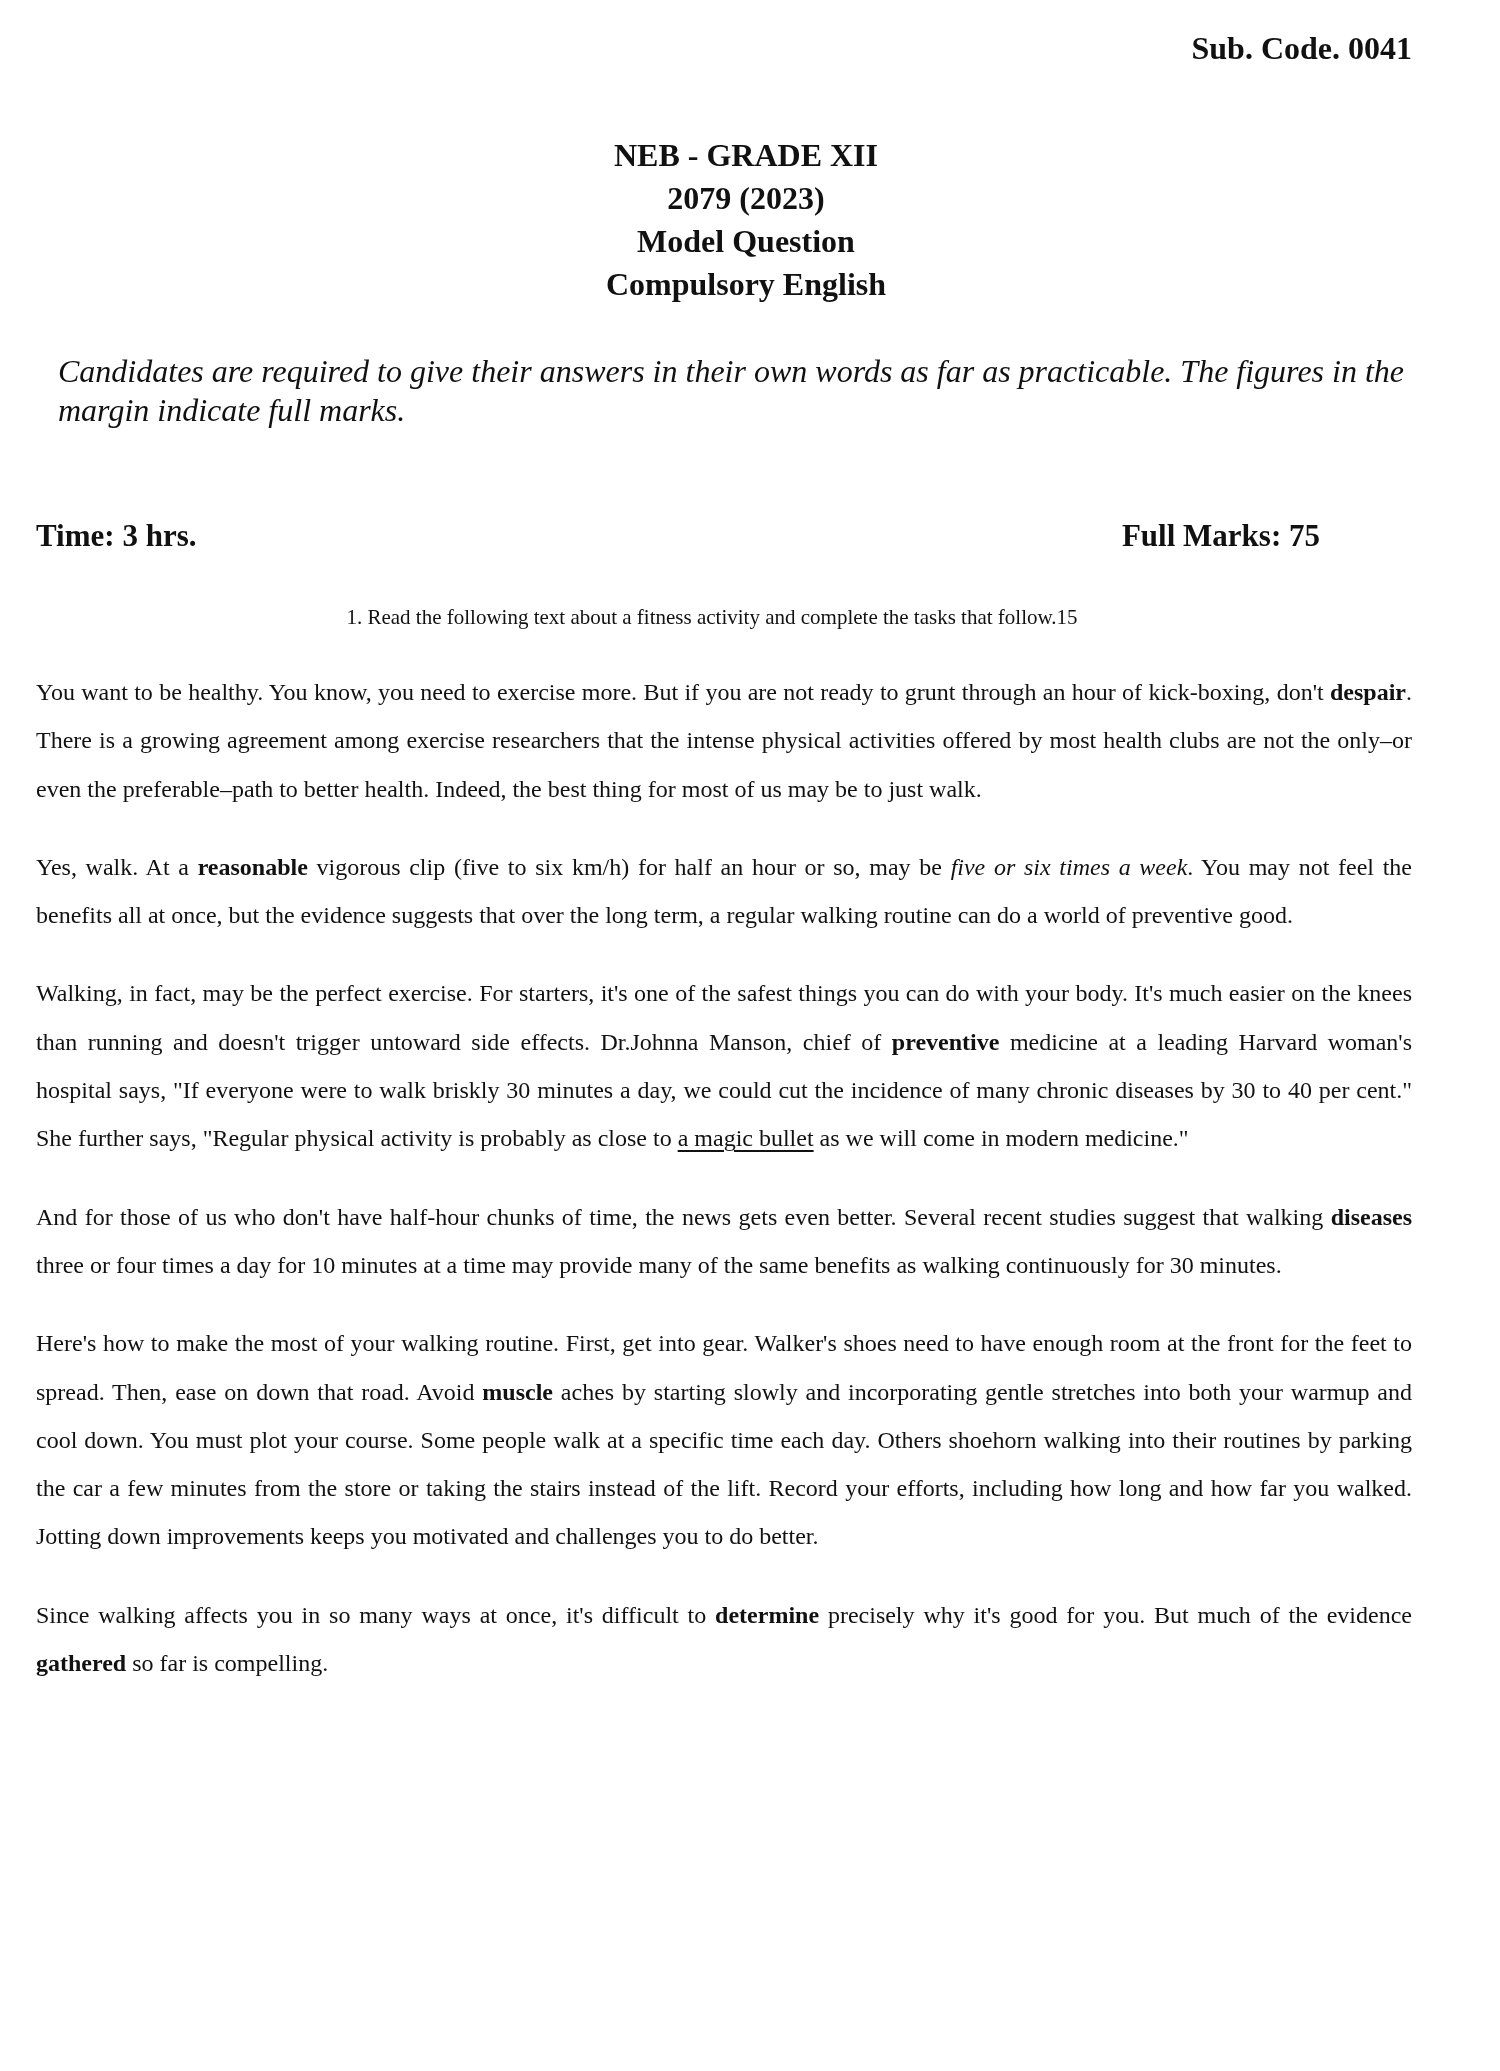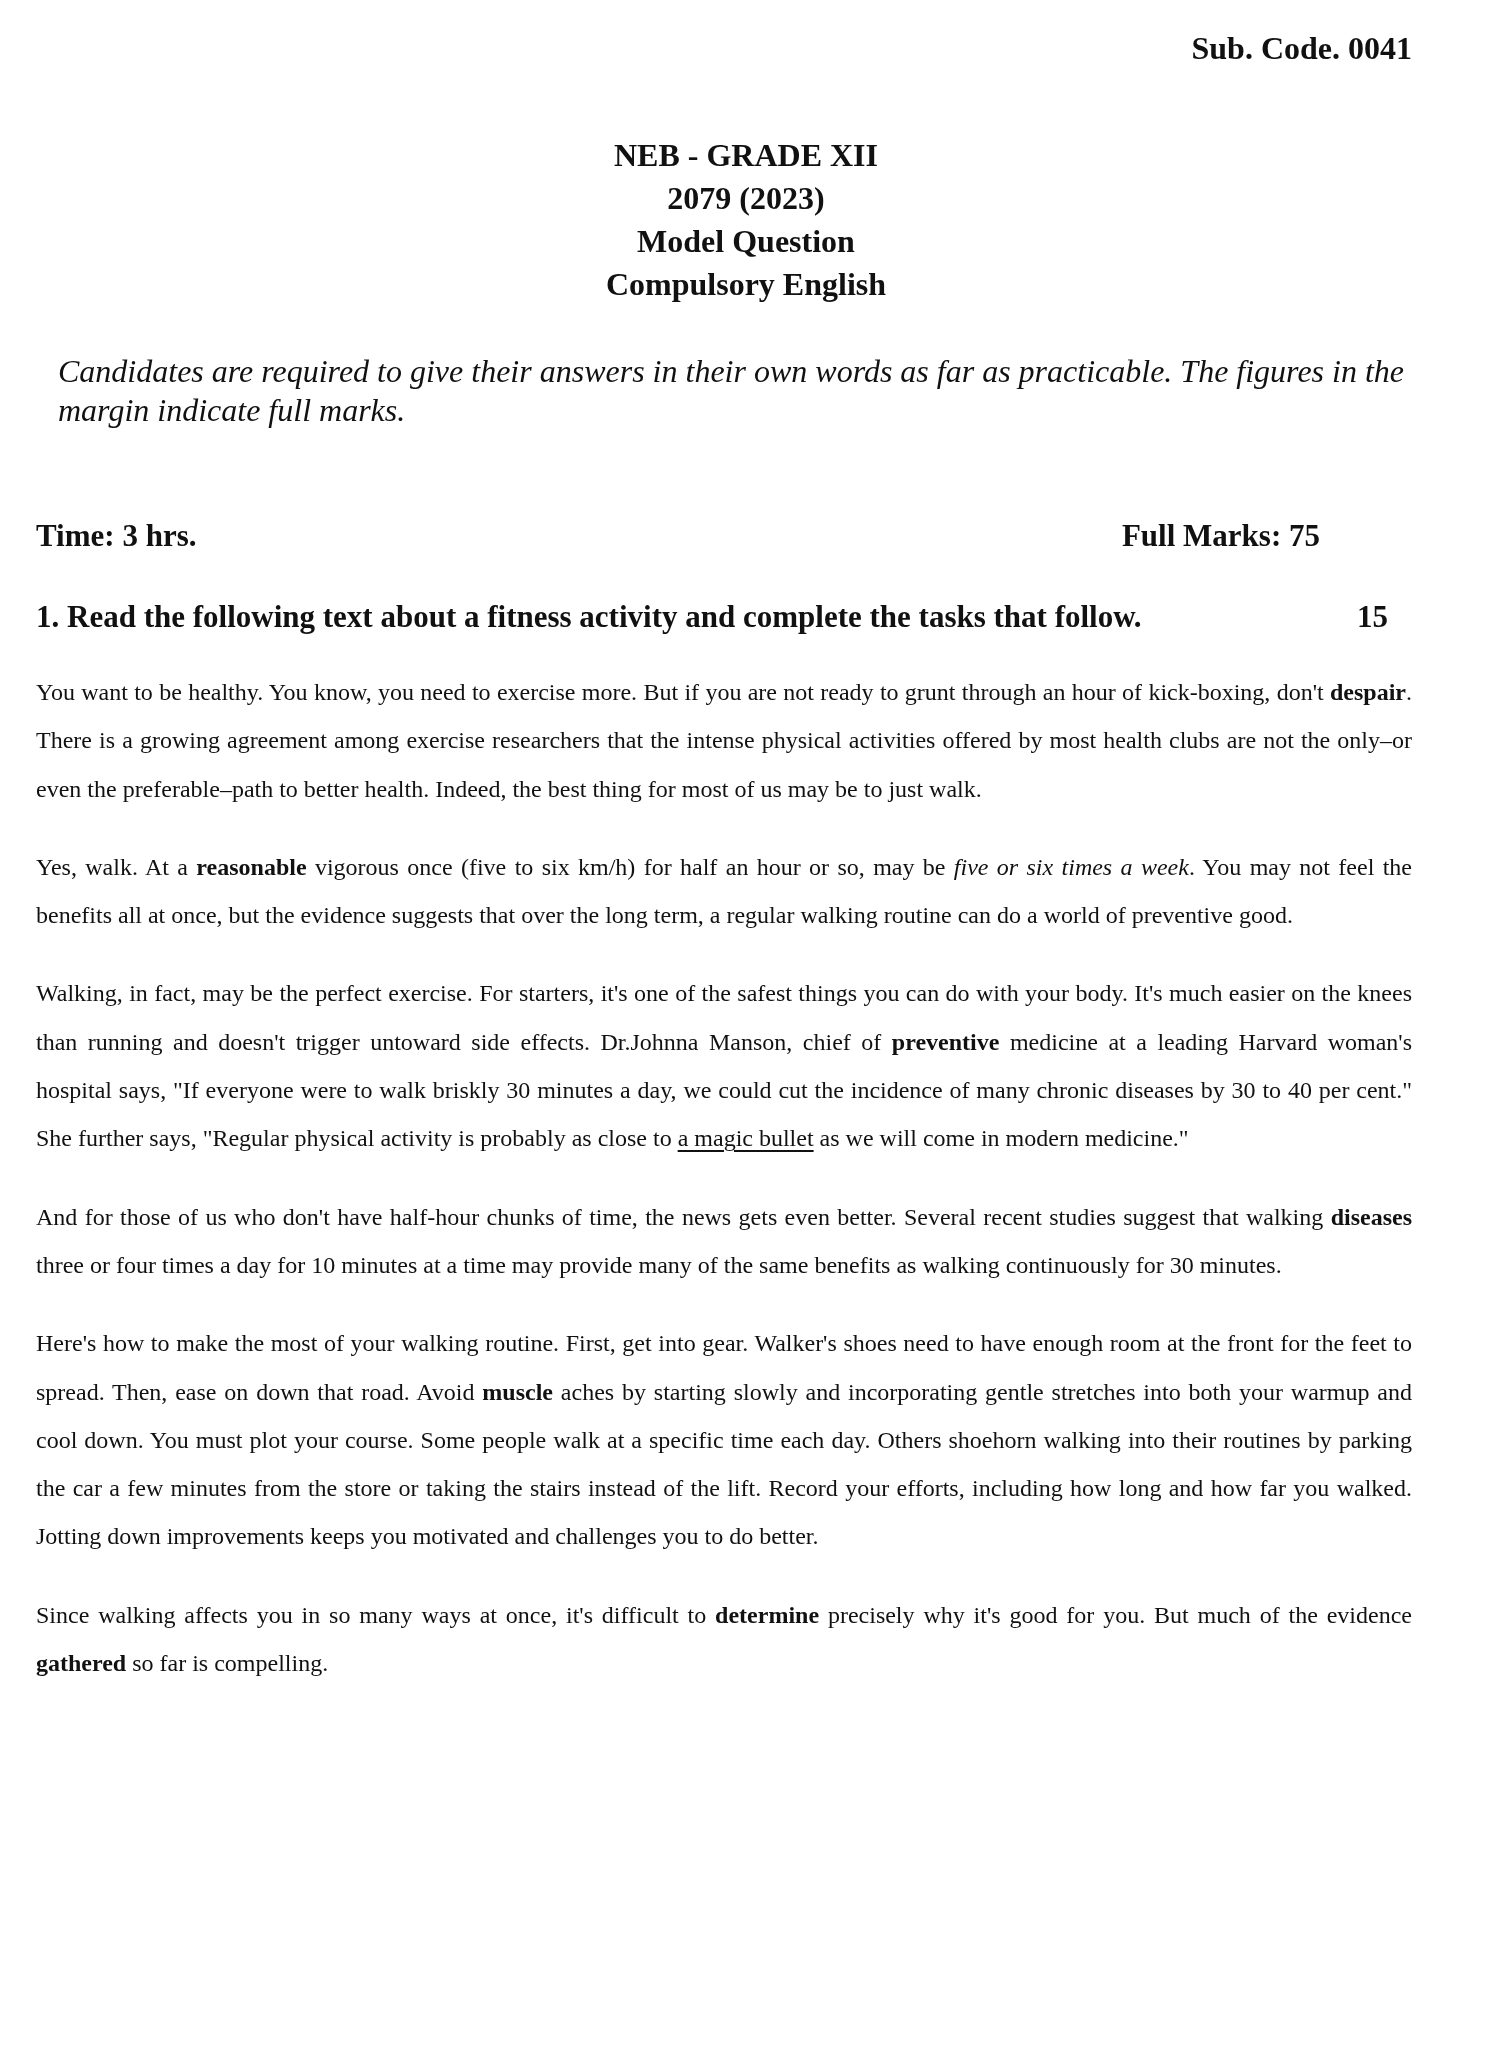--- a/index.html
+++ b/index.html
@@ -60,23 +60,23 @@
       font-weight: bold;
       font-size: 31px;
       line-height: 40px;
     }
     .question {
       position: absolute;
       top: 581px;
       left: 36px;
       width: 1352px;
       display: flex;
-      justify-content: space-between;
-      font-weight: bold;
-      font-size: 31px;
+      justify-content: center;
+      font-weight: normal;
+      font-size: 21px;
       line-height: 40px;
     }
     .passage {
       position: absolute;
       top: 652px;
       left: 36px;
       width: 1376px;
       font-size: 24px;
       line-height: 48.3px;
     }
@@ -109,20 +109,20 @@
     <span>Full Marks: 75</span>
   </div>
 
   <div class="question">
     <span>1. Read the following text about a fitness activity and complete the tasks that follow.</span>
     <span>15</span>
   </div>
 
   <div class="passage">
     <p class="para"><span>You want to be healthy. You know, you need to exercise more. But if you are not ready to grunt through an hour of kick-boxing, don't </span><span class="seg-bold">despair</span><span>. There is a growing agreement among exercise researchers that the intense physical activities offered by most health clubs are not the only–or even the preferable–path to better health. Indeed, the best thing for most of us may be to just walk.</span></p>
-    <p class="para"><span>Yes, walk. At a </span><span class="seg-bold">reasonable</span><span> vigorous once (five to six km/h) for half an hour or so, may be </span><span class="seg-italic">five or six times a week</span><span>. You may not feel the benefits all at once, but the evidence suggests that over the long term, a regular walking routine can do a world of preventive good.</span></p>
+    <p class="para"><span>Yes, walk. At a </span><span class="seg-bold">reasonable</span><span> vigorous clip (five to six km/h) for half an hour or so, may be </span><span class="seg-italic">five or six times a week</span><span>. You may not feel the benefits all at once, but the evidence suggests that over the long term, a regular walking routine can do a world of preventive good.</span></p>
     <p class="para"><span>Walking, in fact, may be the perfect exercise. For starters, it's one of the safest things you can do with your body. It's much easier on the knees than running and doesn't trigger untoward side effects. Dr.Johnna Manson, chief of </span><span class="seg-bold">preventive</span><span> medicine at a leading Harvard woman's hospital says, "If everyone were to walk briskly 30 minutes a day, we could cut the incidence of many chronic diseases by 30 to 40 per cent." She further says, "Regular physical activity is probably as close to </span><span class="seg-underline">a magic bullet</span><span> as we will come in modern medicine."</span></p>
     <p class="para"><span>And for those of us who don't have half-hour chunks of time, the news gets even better. Several recent studies suggest that walking </span><span class="seg-bold">diseases</span><span> three or four times a day for 10 minutes at a time may provide many of the same benefits as walking continuously for 30 minutes.</span></p>
     <p class="para"><span>Here's how to make the most of your walking routine. First, get into gear. Walker's shoes need to have enough room at the front for the feet to spread. Then, ease on down that road. Avoid </span><span class="seg-bold">muscle</span><span> aches by starting slowly and incorporating gentle stretches into both your warmup and cool down. You must plot your course. Some people walk at a specific time each day. Others shoehorn walking into their routines by parking the car a few minutes from the store or taking the stairs instead of the lift. Record your efforts, including how long and how far you walked. Jotting down improvements keeps you motivated and challenges you to do better.</span></p>
     <p class="para"><span>Since walking affects you in so many ways at once, it's difficult to </span><span class="seg-bold">determine</span><span> precisely why it's good for you. But much of the evidence </span><span class="seg-bold">gathered</span><span> so far is compelling.</span></p>
   </div>
 
 </div>
 
 </body></html>

